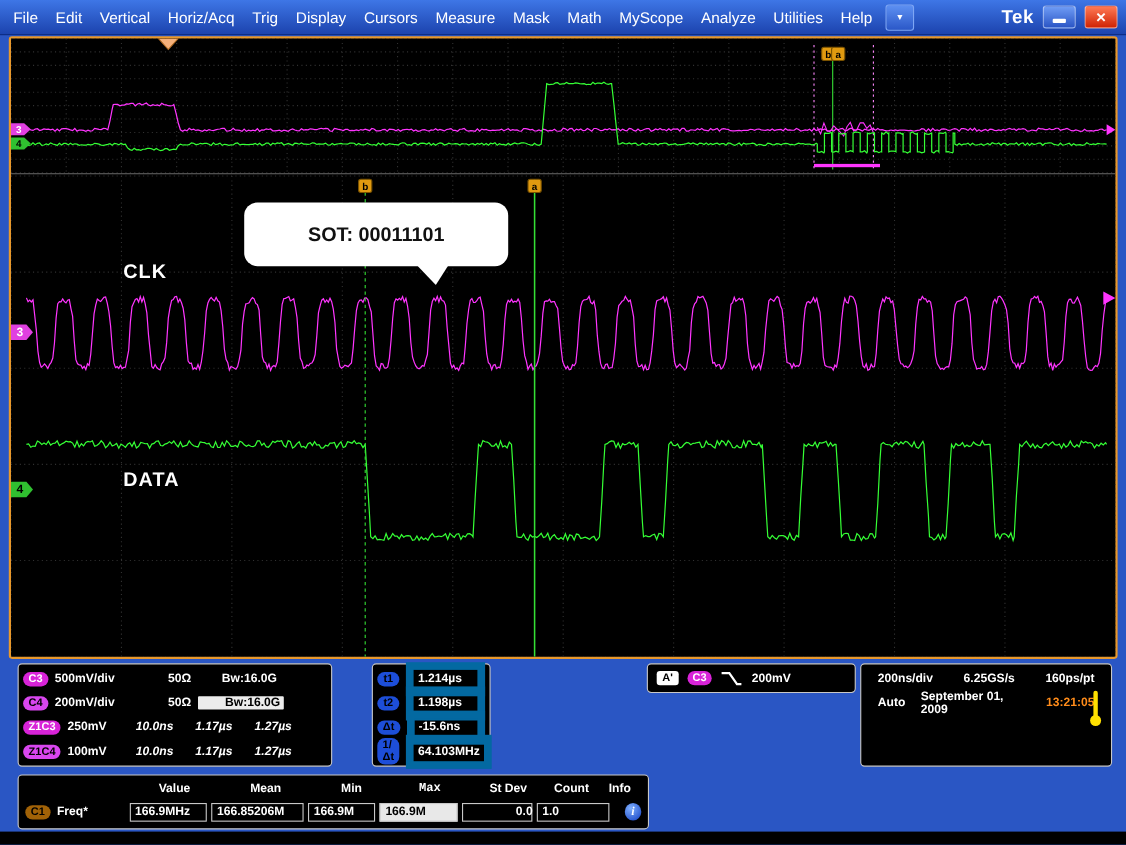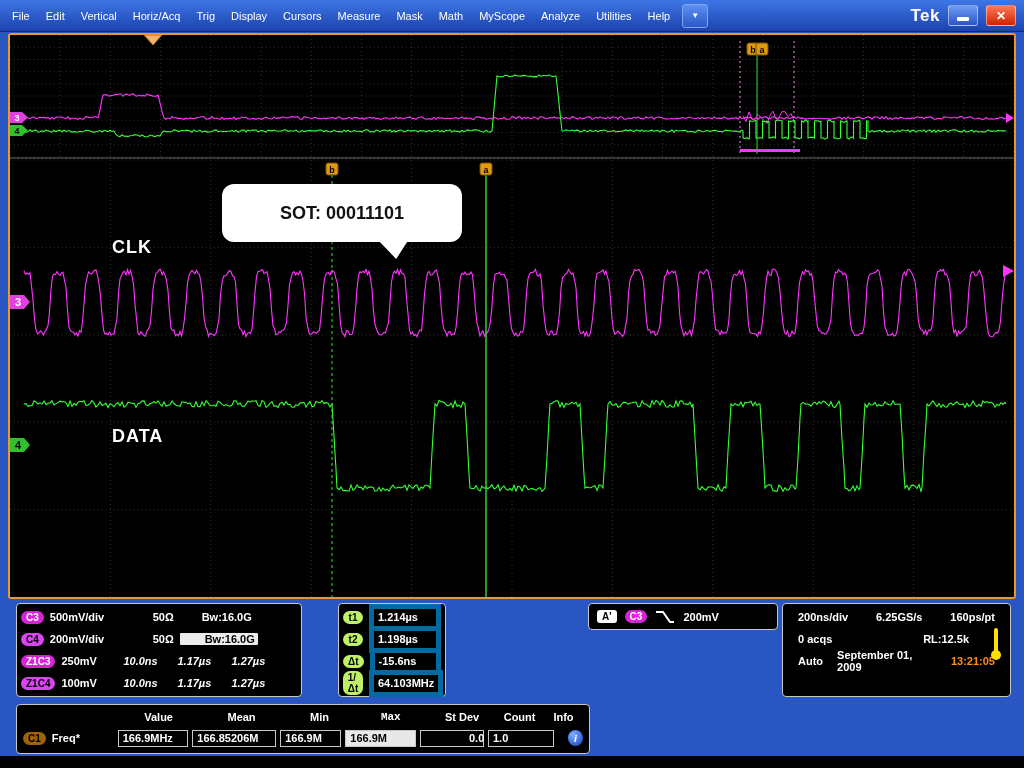--- a/index.html
+++ b/index.html
@@ -2,21 +2,21 @@
 <html><head>
 <meta charset="utf-8">
 <style>
   html,body{margin:0;padding:0;background:#000;}
   .screen{position:relative;width:1024px;height:768px;background:#2a56c4;overflow:hidden;
           font-family:"Liberation Sans",sans-serif;-webkit-font-smoothing:antialiased;}
   
   .menubar{position:absolute;left:0;top:0;width:1024px;height:32px;
            background:linear-gradient(#3e76e6,#1c43ae);display:flex;align-items:center;
            border-bottom:1px solid #0a2a80;box-sizing:border-box;padding:0 4px;}
-  .menu-item{color:#fff;font-size:11px;padding:0 8px;line-height:30px;white-space:nowrap;cursor:default;}
+  .menu-item{color:#fff;font-size:14px;padding:0 8px;line-height:30px;white-space:nowrap;cursor:default;}
   .menu-dropdown{width:24px;height:22px;margin-left:4px;border:1px solid #7ea6f4;border-radius:3px;
            background:linear-gradient(#5d90f2,#2b58c8);color:#fff;font-size:8px;
            display:flex;align-items:center;justify-content:center;}
   .mb-right{margin-left:auto;display:flex;align-items:center;gap:8px;padding-right:4px;}
   .tek-logo{color:#fff;font-size:17px;font-weight:bold;letter-spacing:.5px;}
   .win-btn{width:30px;height:21px;border-radius:3px;display:flex;align-items:center;justify-content:center;
            border:1px solid rgba(255,255,255,.45);box-sizing:border-box;}
   .btn-min{background:linear-gradient(#6f9cf5,#2a55c5);}
   .btn-min .bar{width:12px;height:4px;background:#fff;border-radius:1px;margin-top:7px;}
   .btn-close{background:linear-gradient(#ff7a55,#cf2304);color:#fff;font-size:12px;font-weight:bold;}
@@ -38,27 +38,27 @@
   .p-vertical{left:16px;top:603px;width:286px;height:94px;padding:2px 4px;}
   .p-cursor{left:338px;top:603px;width:108px;height:94px;padding:2px 4px;}
   .p-trigger{left:588px;top:603px;width:190px;height:27px;display:flex;align-items:center;gap:8px;padding:0 8px;}
   .p-horiz{left:782px;top:603px;width:229px;height:94px;padding:2px 15px;}
   .p-meas{left:16px;top:704px;width:574px;height:50px;padding:2px 6px;}
   .vrow{display:flex;align-items:center;height:22px;gap:6px;white-space:nowrap;}
   .badge{display:inline-flex;align-items:center;justify-content:center;border-radius:8px;
          font-weight:bold;font-size:10px;padding:1px 5px;min-width:20px;box-sizing:border-box;}
   .bg-c3{background:#d823d8;color:#fff;}
   .bg-c4{background:#d946ef;color:#000;}
-  .bg-t{background:#bef264;color:#000;border-radius:7px;}
+  .bg-t{background:#1d4ed8;color:#000;border-radius:7px;}
   .bg-c1{background:#a16207;color:#000;border-radius:7px;}
   .bg-a{background:#fff;color:#000;border-radius:3px;min-width:18px;}
   .w78{width:78px;} .w40{width:40px;text-align:right;} .w72{width:72px;text-align:left;}
   .w56{width:56px;} .w48{width:48px;text-align:left;font-style:italic;}
   .hl{background:#ececec;color:#000;padding:0 3px;border-radius:1px;}
-  .vbox{border:5px solid #0369a1;padding:0 4px;height:17px;display:flex;align-items:center;flex:1;}
+  .vbox{border:7px solid #0369a1;padding:0 4px;height:17px;display:flex;align-items:center;flex:1;}
   .crow{display:flex;align-items:center;height:22px;gap:6px;}
   .hrow{display:flex;align-items:center;height:22px;justify-content:space-between;}
   .hrow.left{justify-content:flex-start;gap:14px;}
   .preview{color:#ffe400;}
   .time-orange{color:#ff8c1a;}
   .therm{position:absolute;right:8px;top:22px;}
   .mhead{display:flex;align-items:center;height:20px;}
   .mhead span{text-align:center;}
   .mh-name{width:100px;} .mh-val{width:78px;} .mh-mean{width:92px;} .mh-min{width:68px;}
   .mh-max{width:78px;font-family:Liberation Mono, monospace;} .mh-sd{width:68px;} .mh-cnt{width:50px;} .mh-info{width:40px;}
@@ -258,24 +258,20 @@
     </svg>
     <span>200mV</span>
   </div>
 
   <div class="panel p-horiz">
     <div class="hrow">
       <span>200ns/div</span>
       <span>6.25GS/s</span>
       <span>160ps/pt</span>
     </div>
-    <div class="hrow">
-      <span>0 acqs</span>
-      <span style="margin-right:26px;">RL:12.5k</span>
-    </div>
     <div class="hrow left">
       <span>Auto</span>
       <span>September 01, 2009</span>
       <span class="time-orange">13:21:05</span>
     </div>
     <svg class="therm" width="12" height="36" viewBox="0 0 12 36">
       <line x1="6" y1="4" x2="6" y2="26" stroke="#ffe000" stroke-width="4" stroke-linecap="round"></line>
       <circle cx="6" cy="29" r="5" fill="#ffe000"></circle>
     </svg>
   </div>

